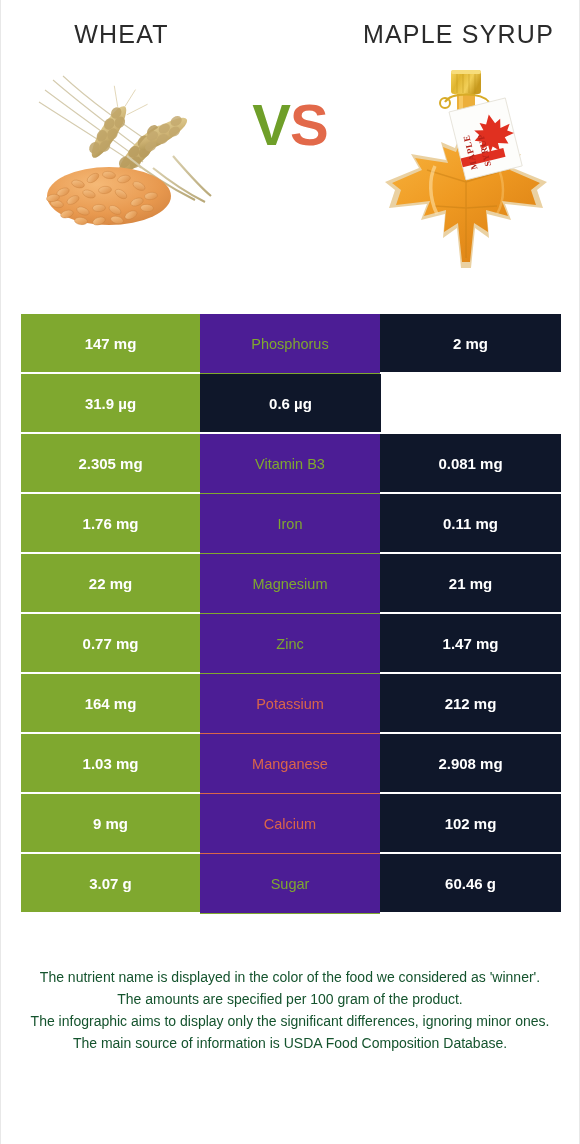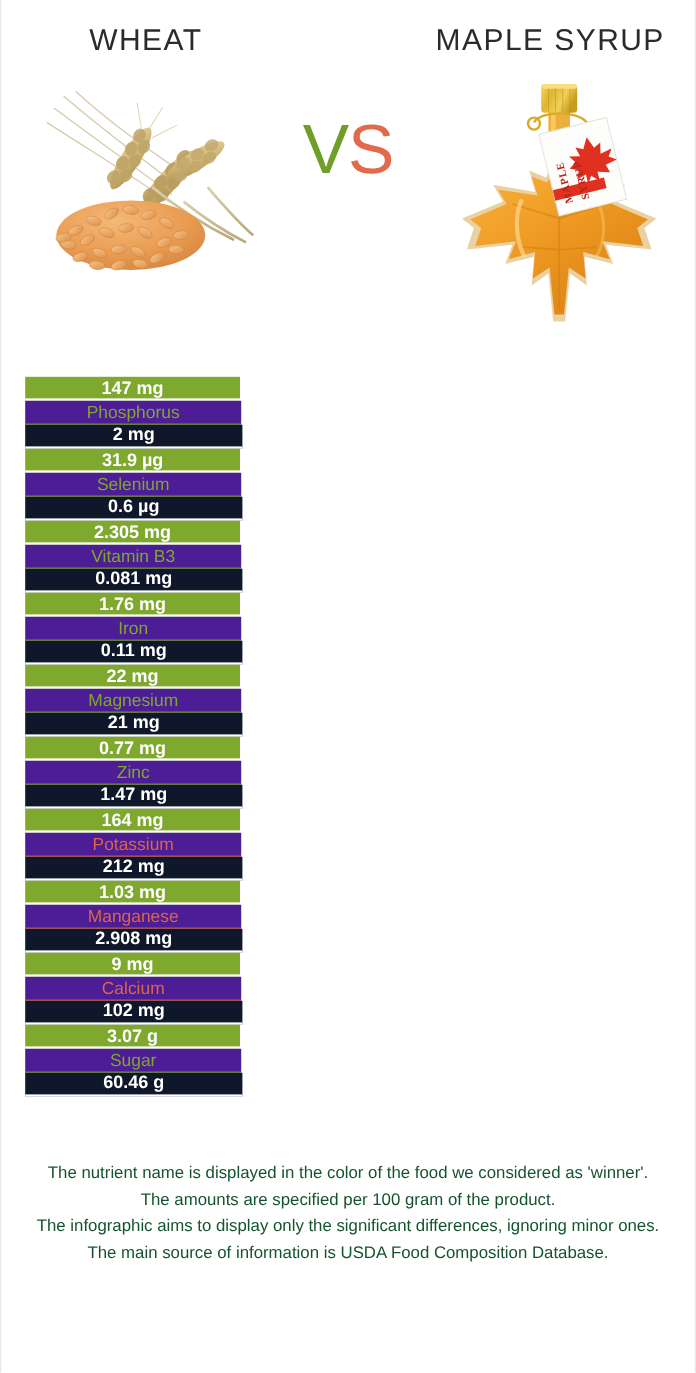--- a/index.html
+++ b/index.html
@@ -49,21 +49,21 @@
     position: relative;
     height: 230px;
   }
 
   .vs {
     position: absolute;
     left: 0; right: 0;
     top: 42px;
     text-align: center;
     font-size: 58px;
-    font-weight: 400;
+    font-weight: 700;
     line-height: 1;
     letter-spacing: -1px;
     z-index: 5;
   }
   .vs .v { color: #6f9f29; }
   .vs .s { color: #e2694a; }
 
   
   .wheat-art {
     position: absolute;
@@ -85,21 +85,20 @@
   .table {
     position: absolute;
     left: 20px;
     top: 314px;
     width: 540px;
   }
   .row {
     display: flex;
     height: 60px;
     position: relative;
-    flex-direction: column;
   }
   .cell {
     display: flex;
     align-items: center;
     justify-content: center;
     font-size: 15px;
     font-weight: 700;
     height: 60px;
   }
   .cell.left {
@@ -350,21 +349,20 @@
   <div class="table">
 
     <div class="row">
       <div class="cell left">147 mg</div>
       <div class="cell mid win-left">Phosphorus</div>
       <div class="cell right">2 mg</div>
     </div>
 
     <div class="row">
       <div class="cell left">31.9 µg</div>
-      <div class="cell mid win-left">Selenium</div>
       <div class="cell right">0.6 µg</div>
     </div>
 
     <div class="row">
       <div class="cell left">2.305 mg</div>
       <div class="cell mid win-left">Vitamin B3</div>
       <div class="cell right">0.081 mg</div>
     </div>
 
     <div class="row">

